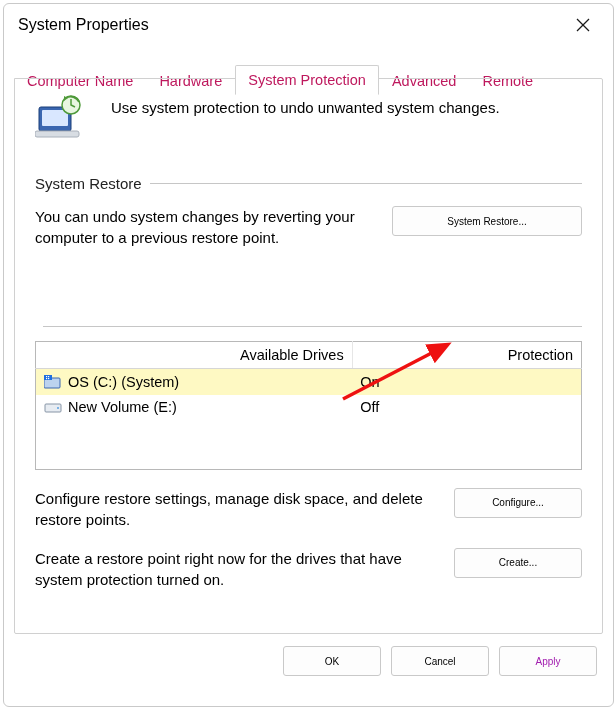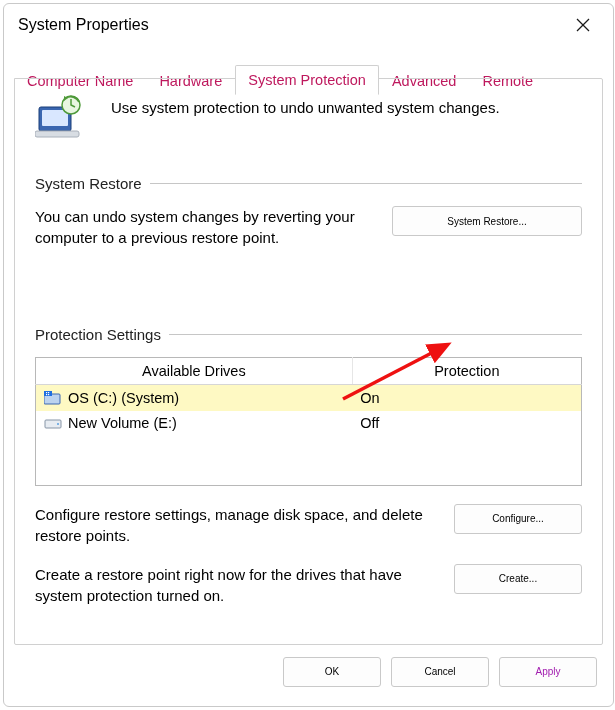--- a/index.html
+++ b/index.html
@@ -112,21 +112,21 @@
   .btn-wide { min-width: 190px; }
   .btn-md { min-width: 128px; }
 
   table.drives {
     width: 100%;
     border: 1px solid #b8b8b8;
     border-collapse: collapse;
     font-size: 14.5px;
   }
   table.drives th {
-    text-align: center;
+    text-align: right;
     font-weight: normal;
     border-bottom: 1px solid #d6d6d6;
     padding: 5px 8px;
     height: 26px;
     background:#fff;
   }
   table.drives th:first-child { border-right: 1px solid #e6e6e6; }
   table.drives td {
     padding: 4px 8px;
     height: 26px;
@@ -201,21 +201,20 @@
         <div class="restore-row">
           <div class="desc">You can undo system changes by reverting your computer to a previous restore point.</div>
           <button class="btn btn-wide">System Restore...</button>
         </div>
       </div>
 
       <div style="height:58px"></div>
 
       <div class="groupbox">
         <div class="group-title">
-          <span>Protection Settings</span>
           <span class="line"></span>
         </div>
 
         <table class="drives">
           <thead>
             <tr>
               <th style="width:58%">Available Drives</th>
               <th>Protection</th>
             </tr>
           </thead>

